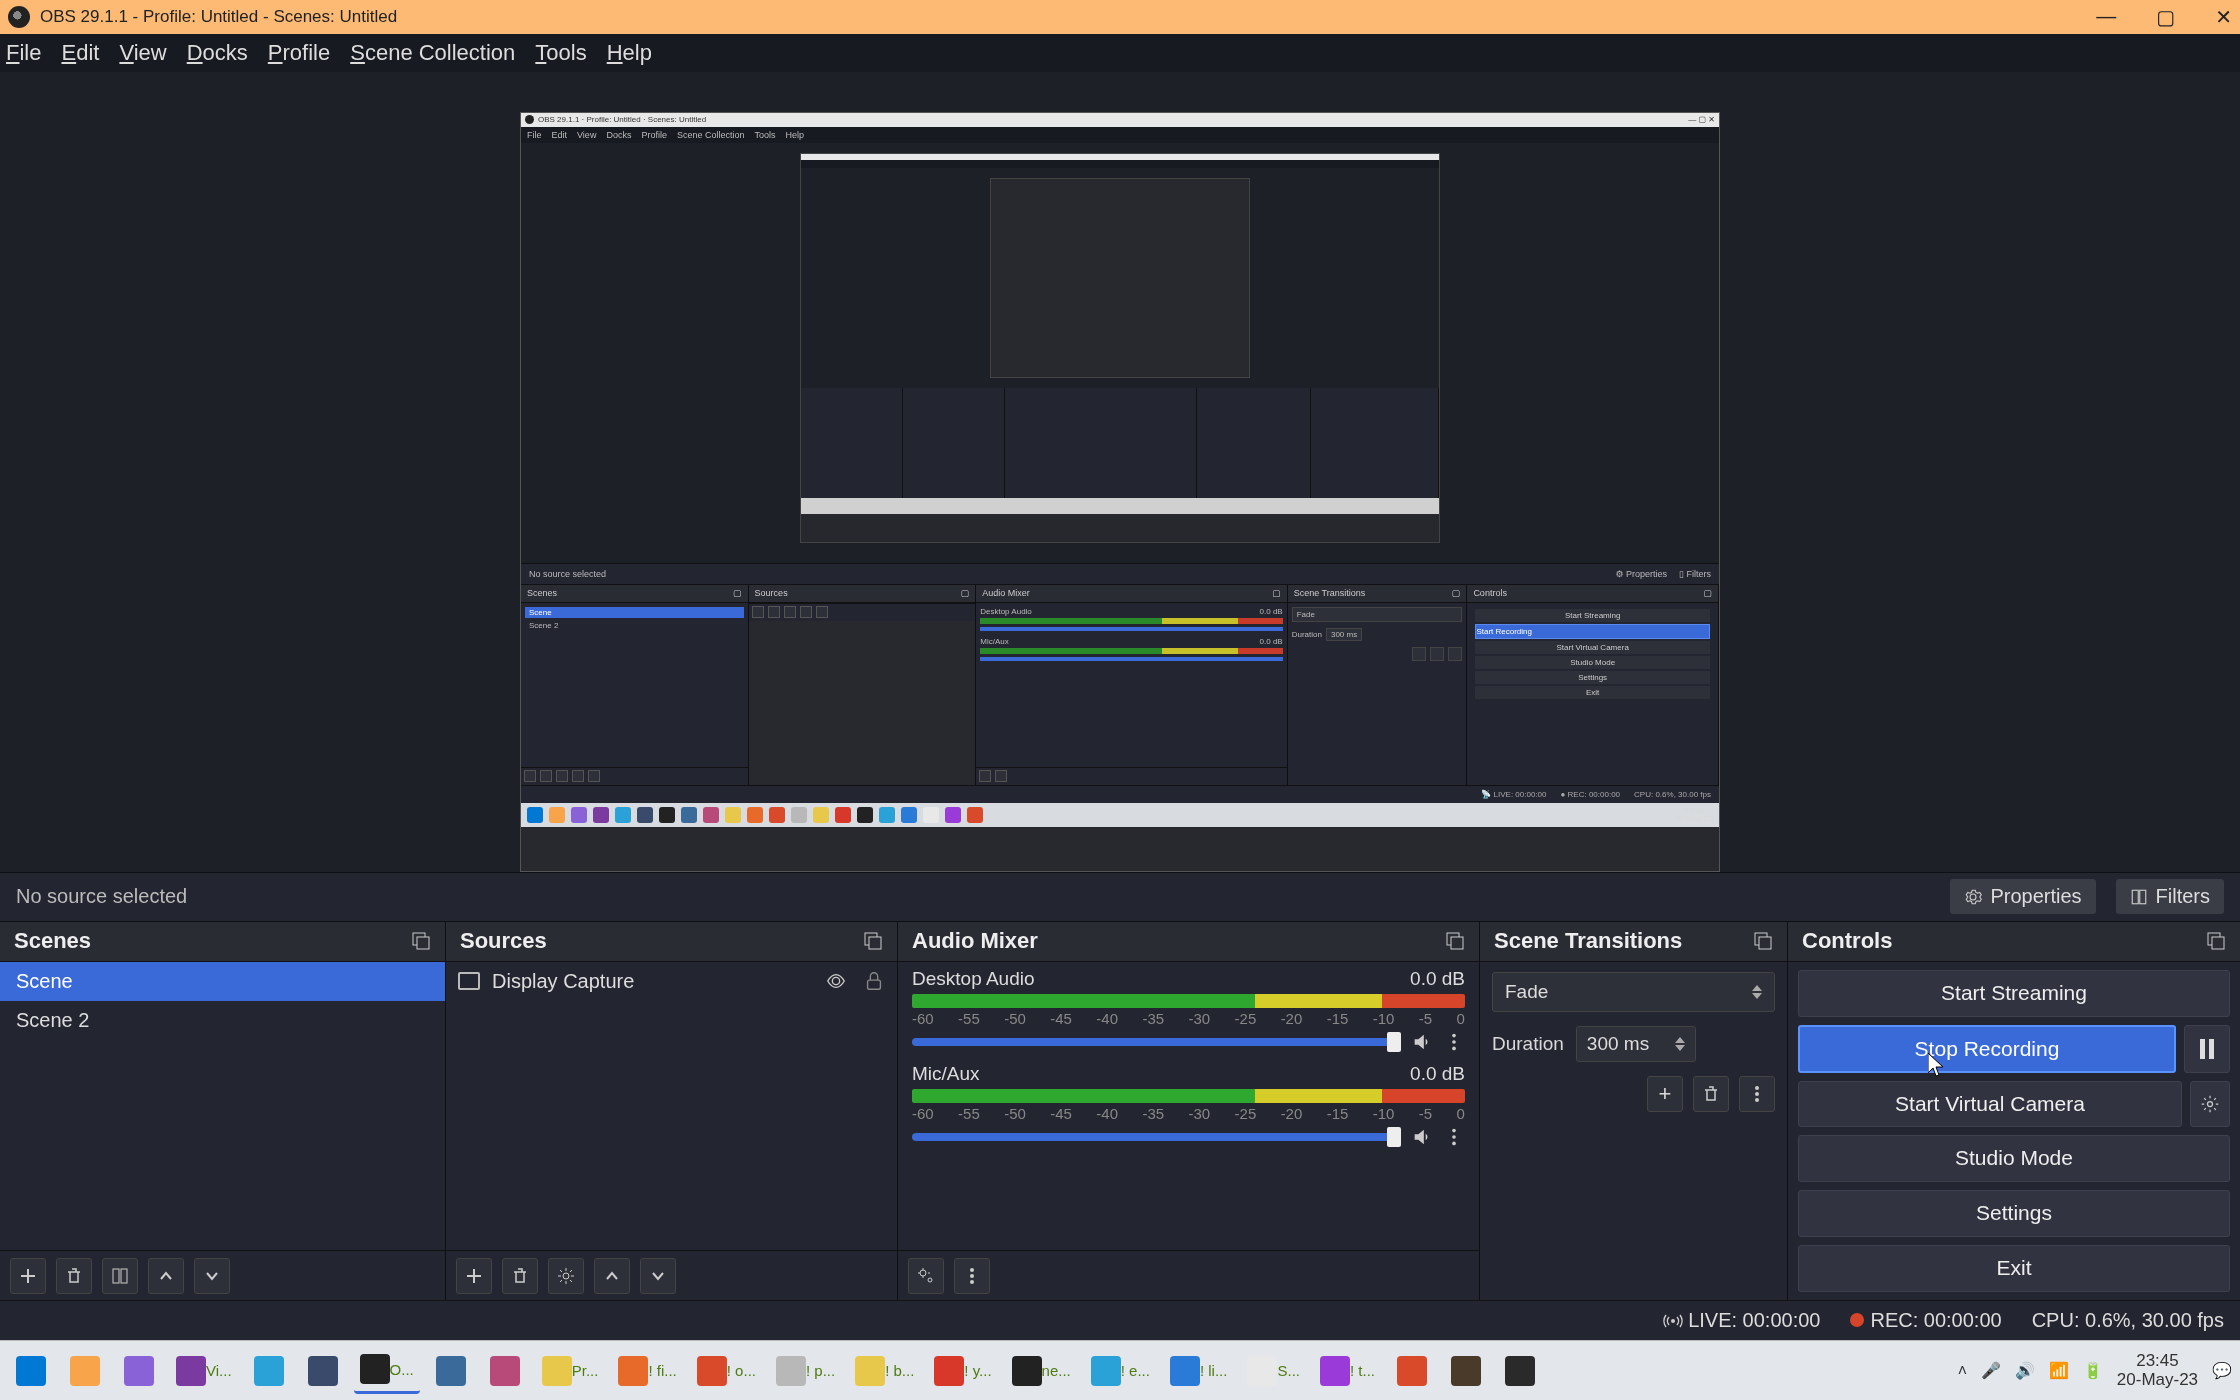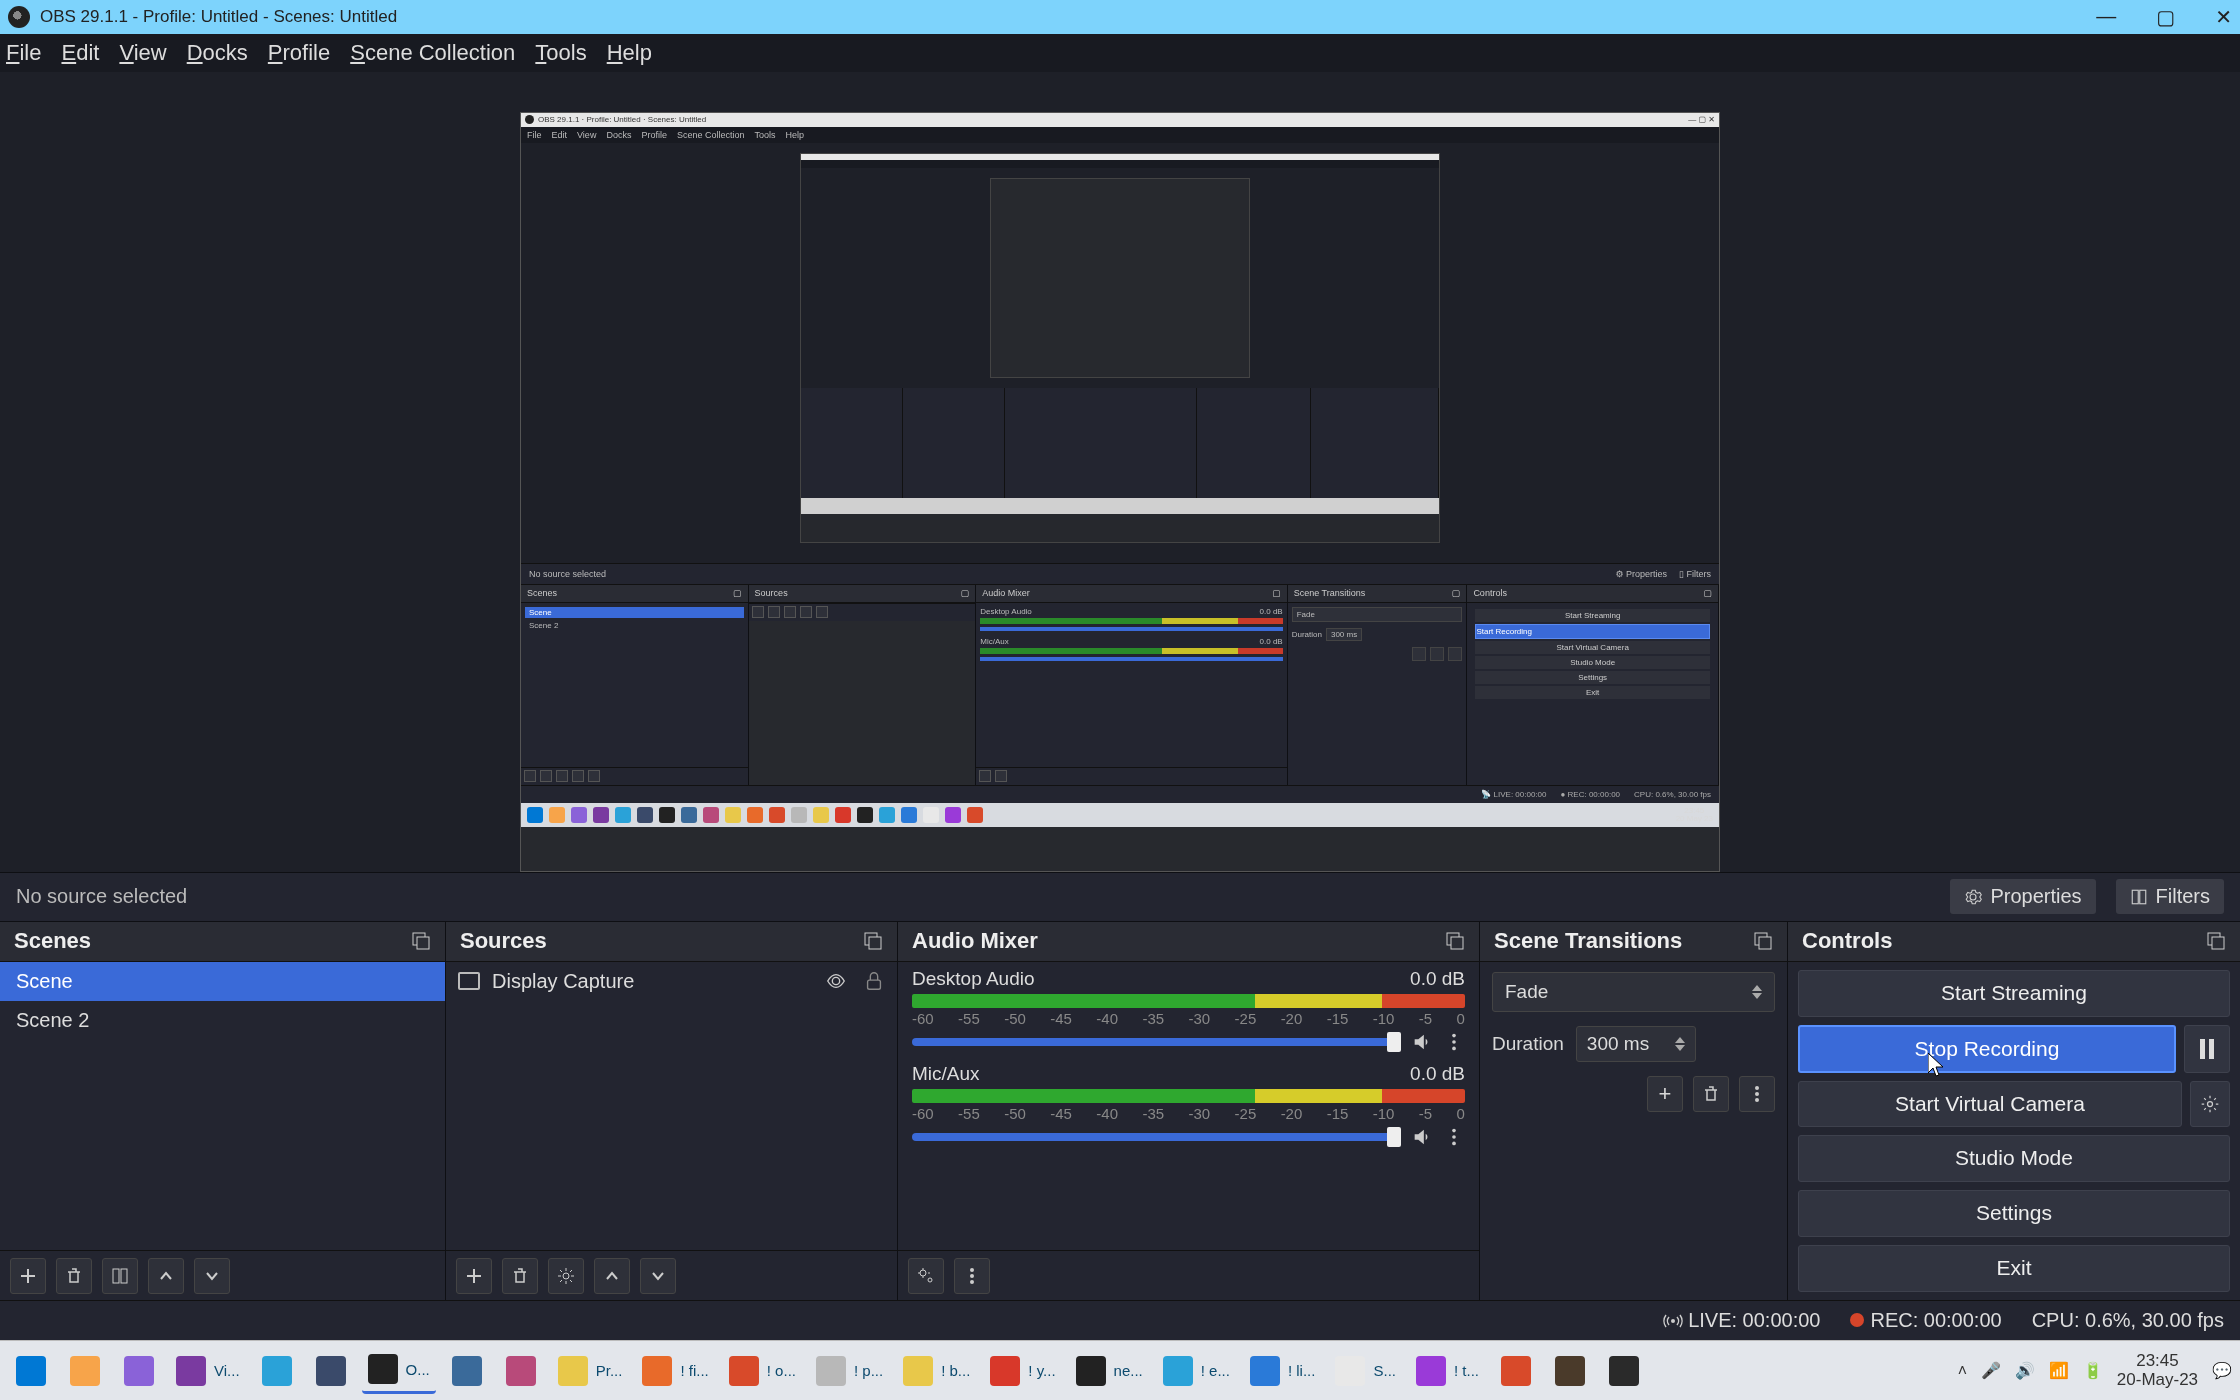--- a/index.html
+++ b/index.html
@@ -1,19 +1,19 @@
 <!DOCTYPE html>
 <html><head>
 <meta charset="utf-8">
 <style>
 * { margin: 0; padding: 0; box-sizing: border-box; font-family: "Segoe UI", Arial, sans-serif; }
 body { background: #2b2e38; color: #d8d8d8; width: 2240px; height: 1400px; overflow: hidden; display: flex; flex-direction: column; }
 
 
-.titlebar { height: 34px; background: #7dd3fc; display: flex; align-items: center; padding: 0 8px; color: #222; font-size: 17px; }
+.titlebar { height: 34px; background: #fdba74; display: flex; align-items: center; padding: 0 8px; color: #222; font-size: 17px; }
 .titlebar .obs-logo { width: 22px; height: 22px; border-radius: 50%; background: #222; margin-right: 10px; position: relative; }
 .titlebar .obs-logo::after { content: ""; position: absolute; inset: 3px; border-radius: 50%; background: radial-gradient(circle at 40% 40%, #888 0 30%, #222 31%); }
 .titlebar .wincontrols { margin-left: auto; display: flex; gap: 40px; font-size: 20px; }
 .titlebar .wincontrols span { cursor: default; }
 
 
 .menubar { height: 38px; background: #181a21; display: flex; align-items: center; padding: 0 6px; gap: 20px; font-size: 22px; }
 .menubar span { color: #ddd; }
 .menubar span u { text-decoration: underline; }
 
@@ -110,21 +110,21 @@
 .ctl-pause { width: 46px; background: #313440; display:flex; align-items:center; justify-content:center; border-radius:3px; border:1px solid #3e414d;}
 .ctl-gear { width: 40px; background:#313440; border-radius:3px; display:flex; align-items:center; justify-content:center; border:1px solid #3e414d;}
 
 
 .statusbar { height: 40px; background: #232530; border-top: 1px solid #111; display: flex; align-items: center; justify-content: flex-end; gap: 30px; padding: 0 16px; font-size: 20px; color: #ddd; }
 .statusbar .dot { width: 14px; height: 14px; border-radius: 50%; display:inline-block; margin-right:6px; background:#999;}
 .statusbar .dot.red { background:#d6452a; }
 
 
 .taskbar { height: 60px; background: #e3e6eb; display: flex; align-items: center; padding: 0 8px; gap: 8px; border-top:1px solid #bbb;}
-.taskbar .titem { height: 46px; min-width: 46px; border-radius: 4px; display:flex; align-items:center; justify-content:center; font-size:12px; color:#0c4a6e; padding:0 6px; gap:8px;}
+.taskbar .titem { height: 46px; min-width: 46px; border-radius: 4px; display:flex; align-items:center; justify-content:center; font-size:12px; color:#4d7c0f; padding:0 6px; gap:0;}
 .taskbar .titem .ic { width: 30px; height: 30px; border-radius:4px; flex-shrink:0;}
 .taskbar .titem .lbl { font-size:15px; max-width:40px; white-space:nowrap; overflow:hidden;}
 .taskbar .titem.running { border-bottom: 3px solid #3a6ad8; }
 .taskbar .tray { margin-left: auto; display: flex; align-items: center; gap: 14px; font-size: 16px; color:#333;}
 .taskbar .tray .clock { text-align:center; line-height:1.1; font-size:17px;}
 
 .icon-btn { width: 36px; height: 36px; background: #2e3039; border: 1px solid #444; border-radius: 3px; display: flex; align-items: center; justify-content: center; }
 
 
 svg { fill: #ccc; }

